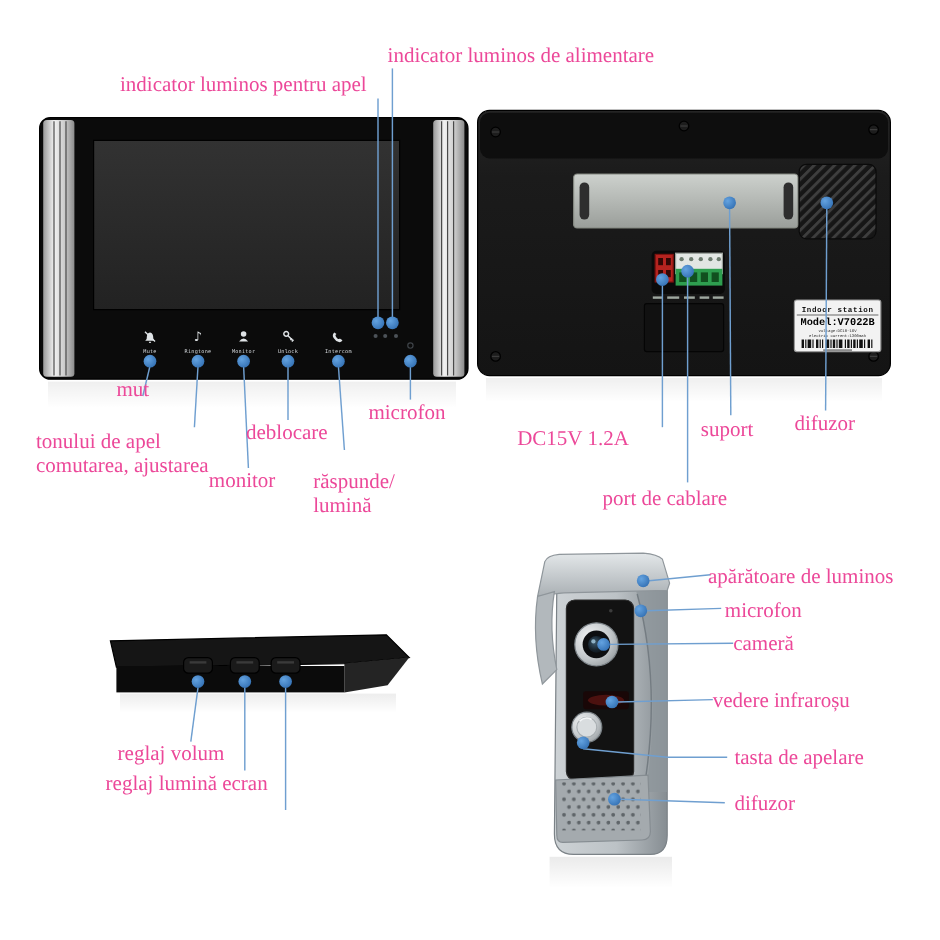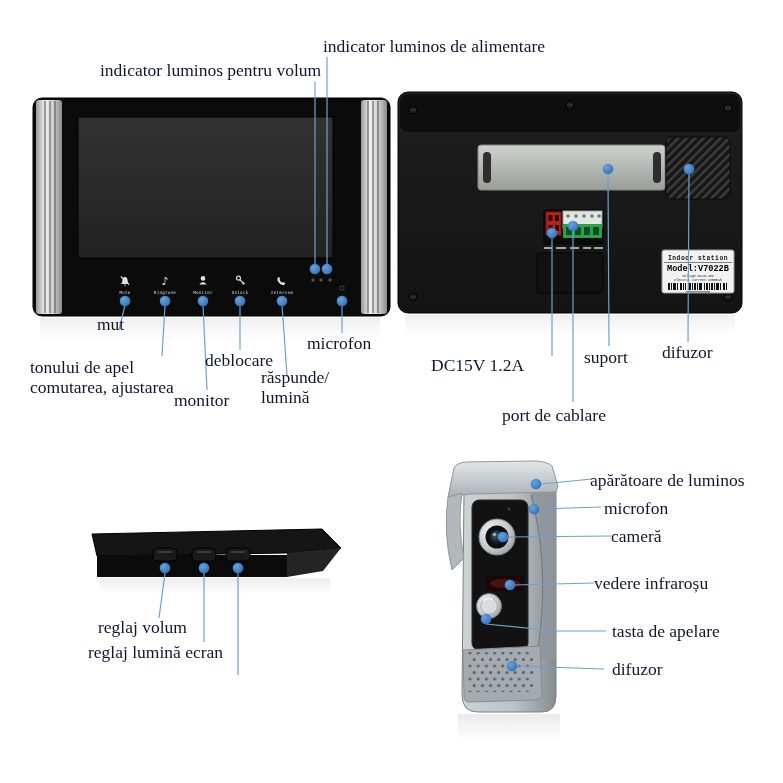--- a/index.html
+++ b/index.html
@@ -1,19 +1,19 @@
 <!DOCTYPE html>
 <html><head>
 <meta charset="utf-8">
 <style>
   html,body{margin:0;padding:0;background:#fff;}
   .canvas{position:relative;width:783px;height:783px;background:#fff;overflow:hidden;
           font-family:"Liberation Serif",serif;}
   .canvas > svg{position:absolute;left:0;top:0;}
-  .label{position:absolute;font-size:17.5px;color:#0f172a;white-space:nowrap;line-height:20px;}
+  .label{position:absolute;font-size:17.5px;color:#ec4899;white-space:nowrap;line-height:20px;}
   .btnlabel{font-size:4.3px;fill:#d7dbdf;font-family:"DejaVu Sans Mono",monospace;text-anchor:middle;letter-spacing:.2px;}
   .plate-title{font-size:6.3px;font-family:"Liberation Mono",monospace;font-weight:bold;fill:#111;text-anchor:middle;letter-spacing:.5px;}
   .plate-model{font-size:8.6px;font-family:"Liberation Mono",monospace;font-weight:bold;fill:#000;text-anchor:middle;}
   .plate-spec{font-size:3.3px;font-family:"Liberation Mono",monospace;fill:#222;text-anchor:middle;}
   .cline{stroke:#6f9fd0;stroke-width:1.2;fill:none;}
   .cdot{fill:url(#gDot);}
 </style>
 </head>
 <body>
 
@@ -305,29 +305,29 @@
     <circle class="cdot" cx="536" cy="484" r="5.3"></circle>
     <circle class="cdot" cx="534" cy="509" r="5.3"></circle>
     <circle class="cdot" cx="503" cy="537" r="5.3"></circle>
     <circle class="cdot" cx="510" cy="585" r="5.3"></circle>
     <circle class="cdot" cx="486" cy="619" r="5.3"></circle>
     <circle class="cdot" cx="512" cy="666" r="5.3"></circle>
   </g>
 </svg>
 
   <div class="label" style="left:323px;top:36px">indicator luminos de alimentare</div>
-  <div class="label" style="left:100px;top:60px">indicator luminos pentru volum</div>
+  <div class="label" style="left:100px;top:60px">indicator luminos pentru apel</div>
   <div class="label" style="left:97px;top:314px">mut</div>
   <div class="label" style="left:30px;top:357px">
     <div>tonului de apel</div>
     <div>comutarea, ajustarea</div>
   </div>
   <div class="label" style="left:205px;top:350px">deblocare</div>
   <div class="label" style="left:174px;top:390px">monitor</div>
-  <div class="label" style="left:261px;top:367px">
+  <div class="label" style="left:261px;top:391px">
     <div>răspunde/</div>
     <div>lumină</div>
   </div>
   <div class="label" style="left:307px;top:333px">microfon</div>
   <div class="label" style="left:431px;top:355px">
     <div>DC15V 1.2A</div>
   </div>
   <div class="label" style="left:584px;top:347px">suport</div>
   <div class="label" style="left:662px;top:342px">difuzor</div>
   <div class="label" style="left:502px;top:405px">port de cablare</div>

